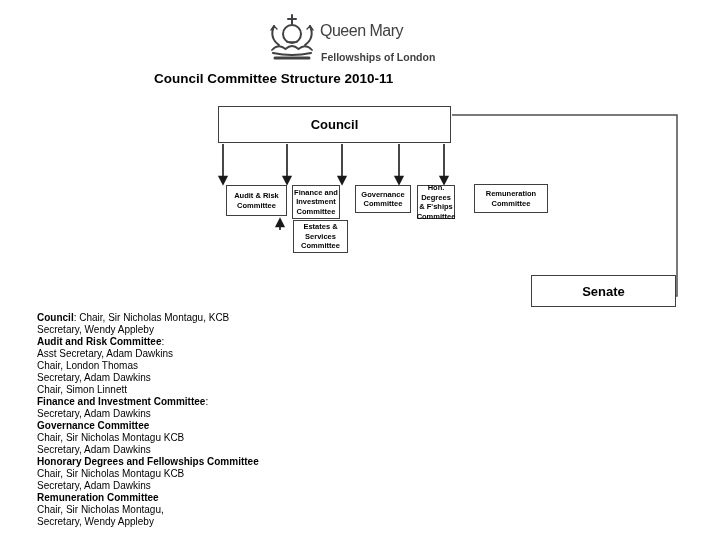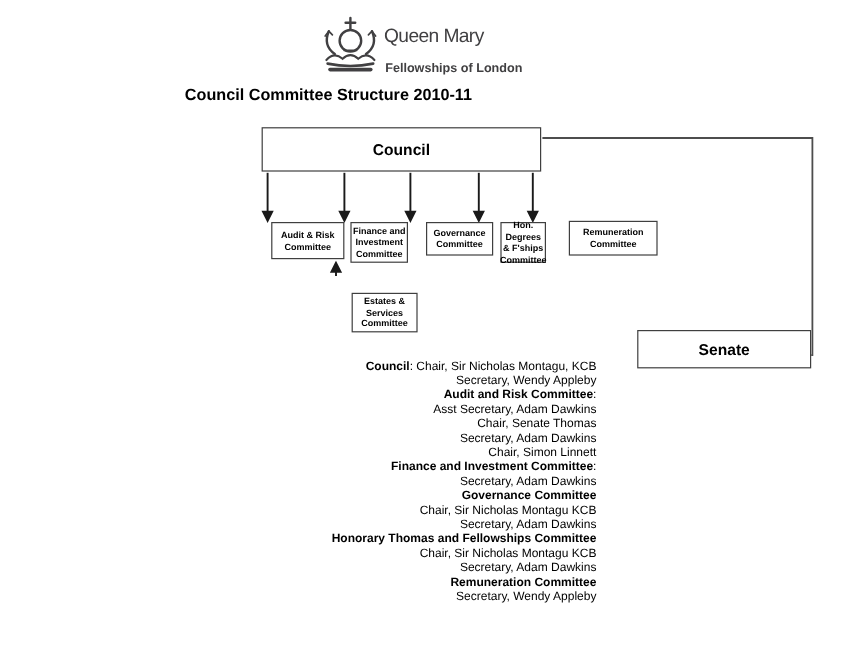--- a/index.html
+++ b/index.html
@@ -29,27 +29,27 @@
   .small{font-size:7.5px;line-height:9.5px;border-width:1.3px;margin-left:40px;}
 
   #box-council{left:218px;top:106px;width:233px;height:37px;}
   #box-senate {left:531px;top:275px;width:145px;height:32px;}
 
   #box-audit      {left:186px;top:185px;width:61px;height:31px;}
   #box-finance    {left:252px;top:185px;width:48px;height:34px;}
   #box-governance {left:315px;top:185px;width:56px;height:28px;}
   #box-hon        {left:377px;top:185px;width:38px;height:34px;}
   #box-remuneration{left:434px;top:184px;width:74px;height:29px;}
-  #box-estates    {left:253px;top:244px;width:55px;height:33px;}
+  #box-estates    {left:253px;top:220px;width:55px;height:33px;}
 
   
   #connectors{left:0;top:0;width:720px;height:540px;pointer-events:none;}
 
   
-  #roster{left:37px;top:300px;width:460px;text-align:right;
+  #roster{left:37px;top:312px;width:460px;text-align:left;
     font-size:10px;line-height:12px;color:#000;}
   #roster b{font-weight:700;}
 </style>
 </head>
 <body>
 
 <svg id="crown" class="abs" viewBox="0 0 52 48" fill="none" stroke="#414042" stroke-width="2" stroke-linecap="round">
 
   <path d="M26 2 V11"></path>
   <path d="M22 6 H30"></path>
@@ -127,26 +127,27 @@
 
 <div id="box-senate" class="node big">
   <span>Senate</span>
 </div>
 
 <div id="roster" class="abs">
     <div><b>Council</b>: Chair, Sir Nicholas Montagu, KCB</div>
     <div>Secretary, Wendy Appleby</div>
     <div><b>Audit and Risk Committee</b>:</div>
     <div>Asst Secretary, Adam Dawkins</div>
-    <div>Chair, Senate Thomas</div>
+    <div>Chair, London Thomas</div>
     <div>Secretary, Adam Dawkins</div>
     <div>Chair, Simon Linnett</div>
     <div><b>Finance and Investment Committee</b>:</div>
     <div>Secretary, Adam Dawkins</div>
     <div><b>Governance Committee</b></div>
     <div>Chair, Sir Nicholas Montagu KCB</div>
     <div>Secretary, Adam Dawkins</div>
-    <div><b>Honorary Thomas and Fellowships Committee</b></div>
+    <div><b>Honorary Degrees and Fellowships Committee</b></div>
     <div>Chair, Sir Nicholas Montagu KCB</div>
     <div>Secretary, Adam Dawkins</div>
     <div><b>Remuneration Committee</b></div>
+    <div>Chair, Sir Nicholas Montagu,</div>
     <div>Secretary, Wendy Appleby</div>
   </div>
 
 </body></html>

